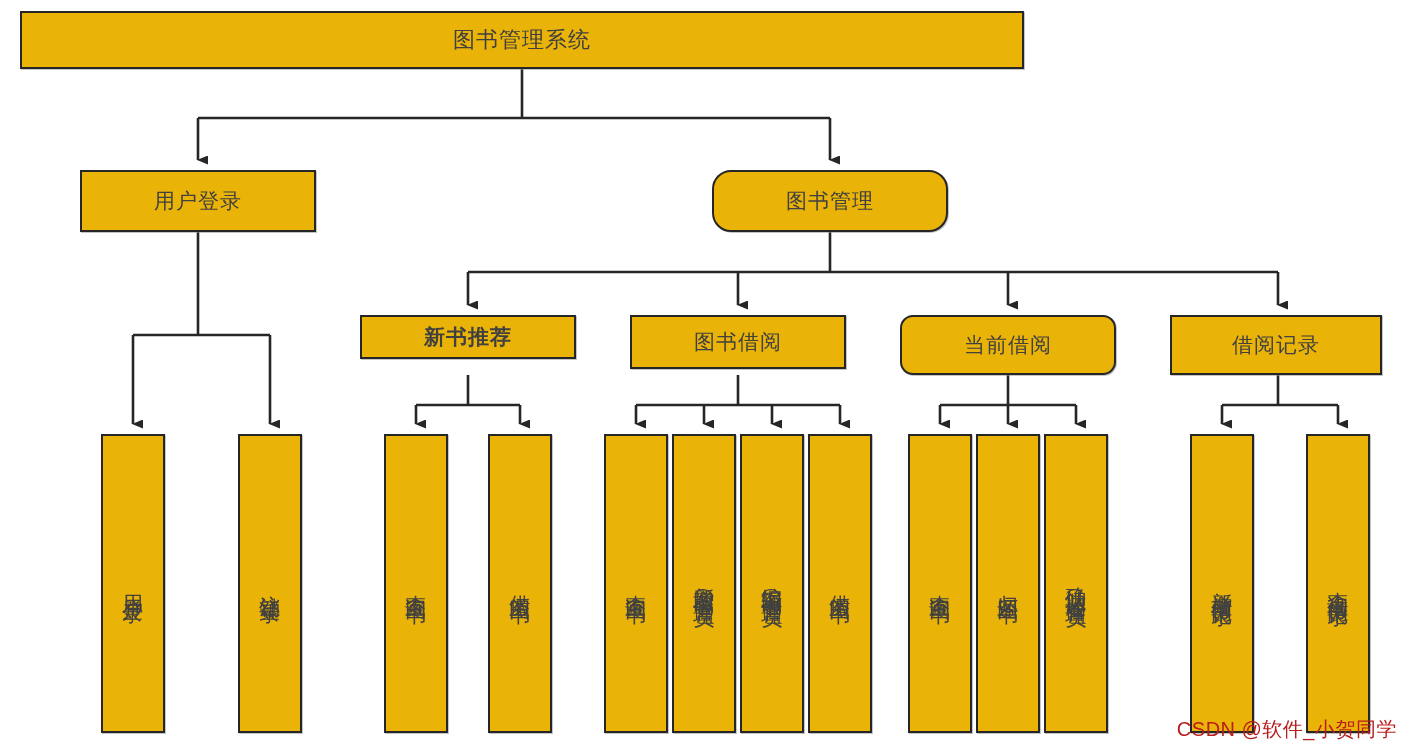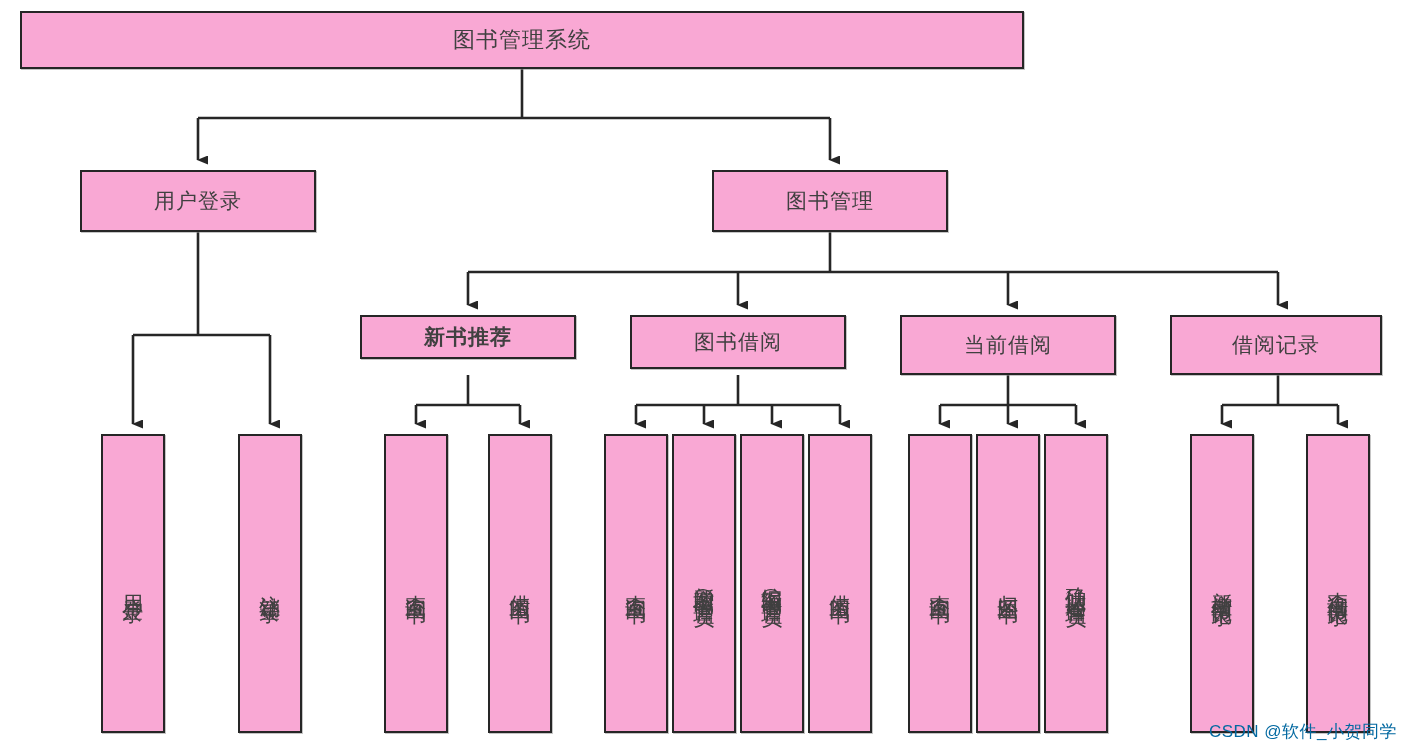--- a/index.html
+++ b/index.html
@@ -23,21 +23,21 @@
     left: 0;
     top: 0;
     width: 1405px;
     height: 747px;
     pointer-events: none;
   }
   .node {
     position: absolute;
     box-sizing: border-box;
     border: 2px solid #262626;
-    background: #f9a8d4;
+    background: #eab308;
     display: flex;
     align-items: center;
     justify-content: center;
     color: #3b3b3b;
     box-shadow: 1px 1px 0 rgba(150,150,150,0.55);
   }
   .node-label {
     display: block;
     text-align: center;
     color: #404040;
@@ -60,22 +60,22 @@
     text-orientation: upright;
     font-size: 21px;
     line-height: 1.32;
     letter-spacing: 3px;
     max-height: 284px;
   }
   #watermark {
     position: absolute;
     right: 8px;
     bottom: 4px;
-    font-size: 17px;
-    color: #0369a1;
+    font-size: 20px;
+    color: #b91c1c;
     letter-spacing: 0.5px;
     white-space: nowrap;
     font-family: "Liberation Sans", "DejaVu Sans", sans-serif;
   }
 </style>
 </head>
 <body>
 
 <div id="diagram-canvas">
 
@@ -129,31 +129,31 @@
     </g>
   </svg>
 
   <div class="node root horizontal" style="left:20px; top:11px; width:1004px; height:58px;">
     <span class="node-label">图书管理系统</span>
   </div>
 
   <div class="node horizontal" style="left:80px; top:170px; width:236px; height:62px;">
     <span class="node-label">用户登录</span>
   </div>
-  <div class="node horizontal" style="left:712px; top:170px; width:236px; height:62px;">
+  <div class="node horizontal" style="left:712px; top:170px; width:236px; height:62px;border-radius:19px;">
     <span class="node-label">图书管理</span>
   </div>
 
   <div class="node horizontal" style="left:360px; top:315px; width:216px; height:44px;font-weight:bold;">
     <span class="node-label">新书推荐</span>
   </div>
   <div class="node horizontal" style="left:630px; top:315px; width:216px; height:54px;">
     <span class="node-label">图书借阅</span>
   </div>
-  <div class="node horizontal" style="left:900px; top:315px; width:216px; height:60px;">
+  <div class="node horizontal" style="left:900px; top:315px; width:216px; height:60px;border-radius:13px;">
     <span class="node-label">当前借阅</span>
   </div>
   <div class="node horizontal" style="left:1170px; top:315px; width:212px; height:60px;">
     <span class="node-label">借阅记录</span>
   </div>
 
   <div class="node vertical" style="left:101px; top:434px; width:64px; height:299px;">
     <span class="node-label">用户登录</span>
   </div>
   <div class="node vertical" style="left:238px; top:434px; width:64px; height:299px;">

